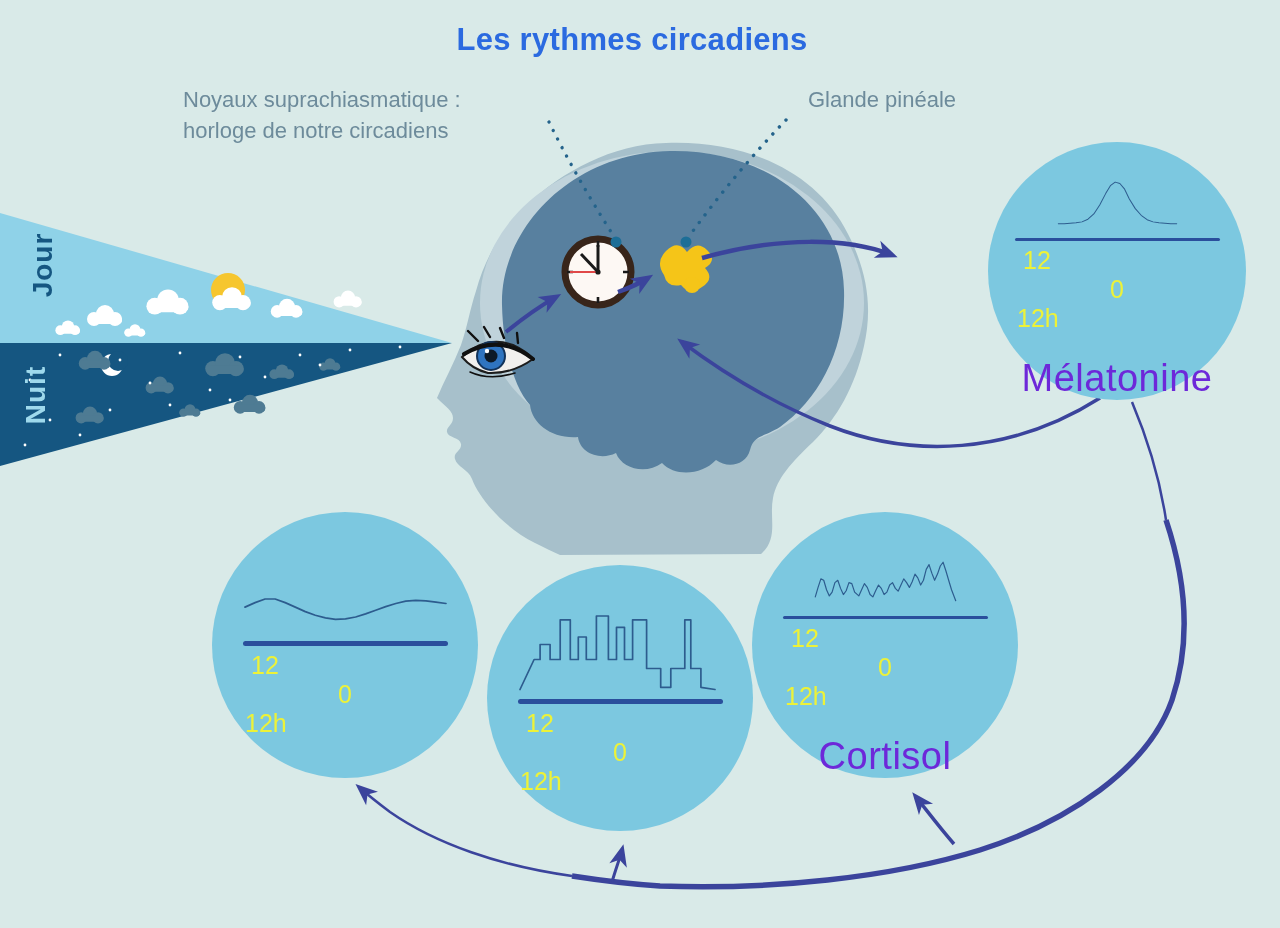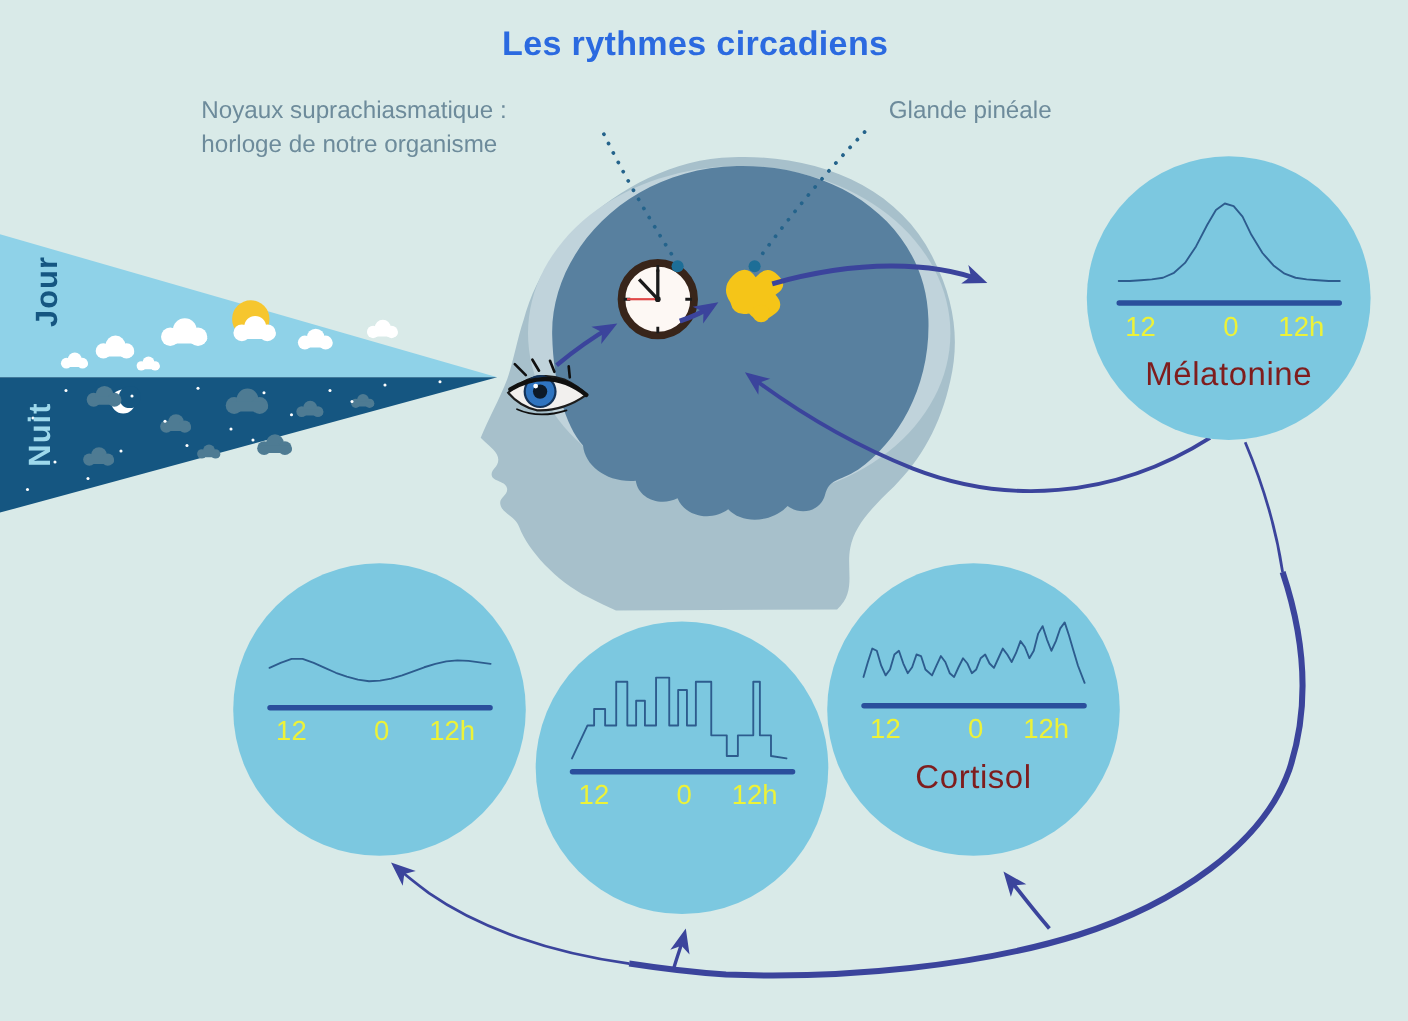--- a/index.html
+++ b/index.html
@@ -7,26 +7,26 @@
   #stage{position:relative;width:1280px;height:928px;background:var(--bg,#d9eae8);overflow:hidden;}
   .abs{position:absolute;}
   #title{left:0;right:16px;top:22px;text-align:center;font-size:31px;font-weight:bold;color:var(--title,#2b6ae0);letter-spacing:.3px;}
   .note{font-size:22px;line-height:31px;color:var(--note,#6d8b9b);font-weight:500;}
   #note-scn{left:183px;top:84px;}
   #note-pineal{left:793px;top:84px;margin-left:15px;}
   .bubble{position:absolute;border-radius:50%;background:var(--bubble,#7cc8e0);display:flex;flex-direction:column;align-items:center;}
   .bubble svg.curve{display:block;}
   .curve polyline{fill:none;stroke:var(--curve,#2d5c8e);stroke-width:1.7;stroke-linejoin:round;stroke-linecap:round;}
   .axis{width:205px;height:5px;background:var(--axis,#2a4f9c);border-radius:2.5px;}
-  .ticks{width:200px;display:flex;font-size:25px;font-weight:500;color:var(--tick,#edf238);margin-top:5px;}
+  .ticks{width:200px;display:flex;font-size:25px;font-weight:500;color:var(--tick,#edf238);margin-top:5px;flex-direction:column;}
   .ticks span{flex:1;}
   .ticks span:nth-child(1){text-align:left;padding-left:6px;}
   .ticks span:nth-child(2){text-align:center;}
-  .ticks span:nth-child(3){text-align:center;padding-right:2px;}
-  .bubble-label{color:#7f1d1d;font-size:30px;margin-top:12px;letter-spacing:.5px;}
+  .ticks span:nth-child(3){text-align:left;padding-right:2px;}
+  .bubble-label{color:#6d28d9;font-size:38px;margin-top:24px;letter-spacing:.5px;}
   
   #b-mel{left:988px;top:142px;width:258px;height:258px;}
   #b-mel .curve{margin-top:36px;} #b-mel .axis{margin-top:10px;}
   #b-temp{left:212px;top:512px;width:266px;height:266px;}
   #b-temp .curve{margin-top:62px;} #b-temp .axis{margin-top:12px;}
   #b-som{left:487px;top:565px;width:266px;height:266px;}
   #b-som .curve{margin-top:44px;} #b-som .axis{margin-top:5px;}
   #b-cort{left:752px;top:512px;width:266px;height:266px;}
   #b-cort .curve{margin-top:42px;} #b-cort .axis{margin-top:7px;}
   .arrow{fill:none;stroke:var(--arrow,#3b449c);}
@@ -244,21 +244,21 @@
     <path class="arrow" stroke-width="2.5" d="M 1132 402 C 1148 440 1160 480 1166 520"></path>
     <path class="arrow" stroke-width="5.5" d="M 1166 520 C 1186 580 1192 640 1172 700 C 1148 768 1068 822 980 850 C 890 878 770 890 660 886 C 628 884 598 880 572 876"></path>
     <path class="arrow" stroke-width="2.5" marker-end="url(#ah)" d="M 572 876 C 500 866 436 844 390 812 C 378 803 368 795 360 788"></path>
     <path class="arrow" stroke-width="3" marker-end="url(#ah)" d="M 612 882 C 616 868 620 858 622 850"></path>
     <path class="arrow" stroke-width="3.5" marker-end="url(#ah)" d="M 954 844 C 940 828 928 812 916 797"></path>
   </svg>
 
   <div id="title" class="abs">Les rythmes circadiens</div>
   <div id="note-scn" class="abs note">
     <span>Noyaux suprachiasmatique :</span><br>
-    <span>horloge de notre organisme</span>
+    <span>horloge de notre circadiens</span>
   </div>
   <div id="note-pineal" class="abs note">Glande pinéale</div>
 
   <div class="bubble" id="b-mel">
     <svg class="curve" width="205" height="85" viewBox="0 0 205 85">
       <polyline points="2.0,77.5 12.1,77.5 22.1,76.8 32.1,76.0 42.2,74.5 52.3,70.0 62.3,61.0 72.3,46.0 82.4,26.5 90.4,13.0 98.5,7.0 106.5,9.3 114.6,19.0 122.6,35.5 132.7,52.0 142.7,63.3 152.8,70.8 162.8,74.5 172.8,76.0 182.9,76.8 192.9,77.5 203.0,77.5"></polyline>
     </svg>
     <div class="axis"></div>
     <div class="ticks">
       <span>12</span>

